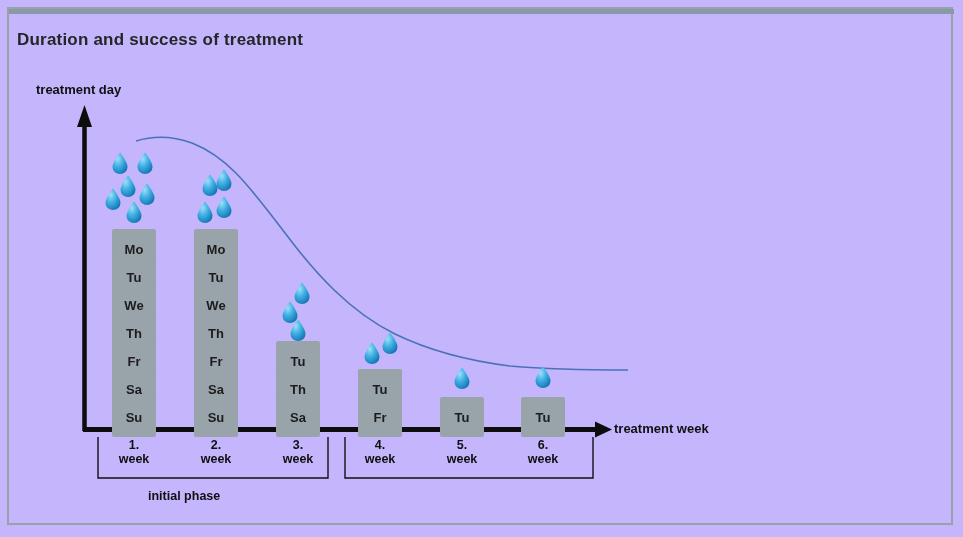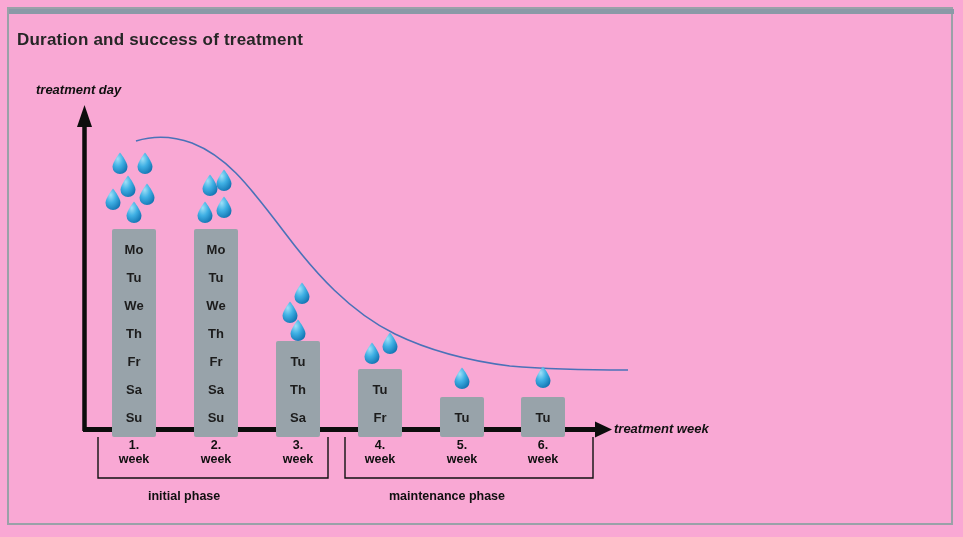--- a/index.html
+++ b/index.html
@@ -1,22 +1,22 @@
 <!DOCTYPE html>
 <html><head>
 <meta charset="utf-8">
 <style>
   html,body { margin:0; padding:0; background:#ffffff; font-family:"Liberation Sans",sans-serif; }
-  .stage { position:relative; width:963px; height:537px; background:#f9a8d4; overflow:hidden; }
+  .stage { position:relative; width:963px; height:537px; background:#c4b5fd; overflow:hidden; }
   .frame { position:absolute; left:7px; top:7px; width:946px; height:518px;
            border:2px solid #9aa1a8; box-sizing:border-box; background:transparent; }
   .topbar { position:absolute; left:9px; top:9px; width:945px; height:5px; }
   .chart-title { position:absolute; left:17px; top:30px; font-size:17px; font-weight:bold;
                  color:#262626; letter-spacing:0.2px; white-space:nowrap; }
-  .axis-label { position:absolute; font-size:13px; font-weight:bold; color:#101010; white-space:nowrap;font-style:italic; }
+  .axis-label { position:absolute; font-size:13px; font-weight:bold; color:#101010; white-space:nowrap; }
   .y-axis-label { left:36px; top:82px; }
   .x-axis-label { left:614px; top:421px; }
   .overlay-svg { position:absolute; left:0; top:0; }
   .day-box { position:absolute; width:44px; height:40px; border-radius:2px;
              display:flex; align-items:center; justify-content:center;
              font-size:13px; font-weight:bold; color:#1c1c1c; }
   .week-label { position:absolute; width:84px; text-align:center; font-size:12.5px;
                 font-weight:bold; color:#101010; line-height:14px; }
   .phase-label { position:absolute; text-align:left; font-size:12.5px;
                  font-weight:bold; color:#101010; }
@@ -127,14 +127,13 @@
         <div>week</div>
       </div>
       <div class="day-box" style="left: 521px; top: 397px; background: rgb(152, 163, 170); color: rgb(28, 28, 28);">Tu</div>
       <div class="week-label" style="left: 501px; top: 438px;">
         <div>6.</div>
         <div>week</div>
       </div>
     </div>
 
   <div class="phase-label phase-initial">initial phase</div>
-  <div class="phase-label phase-maintenance">maintenance phase</div>
 </div>
 
 </body></html>

